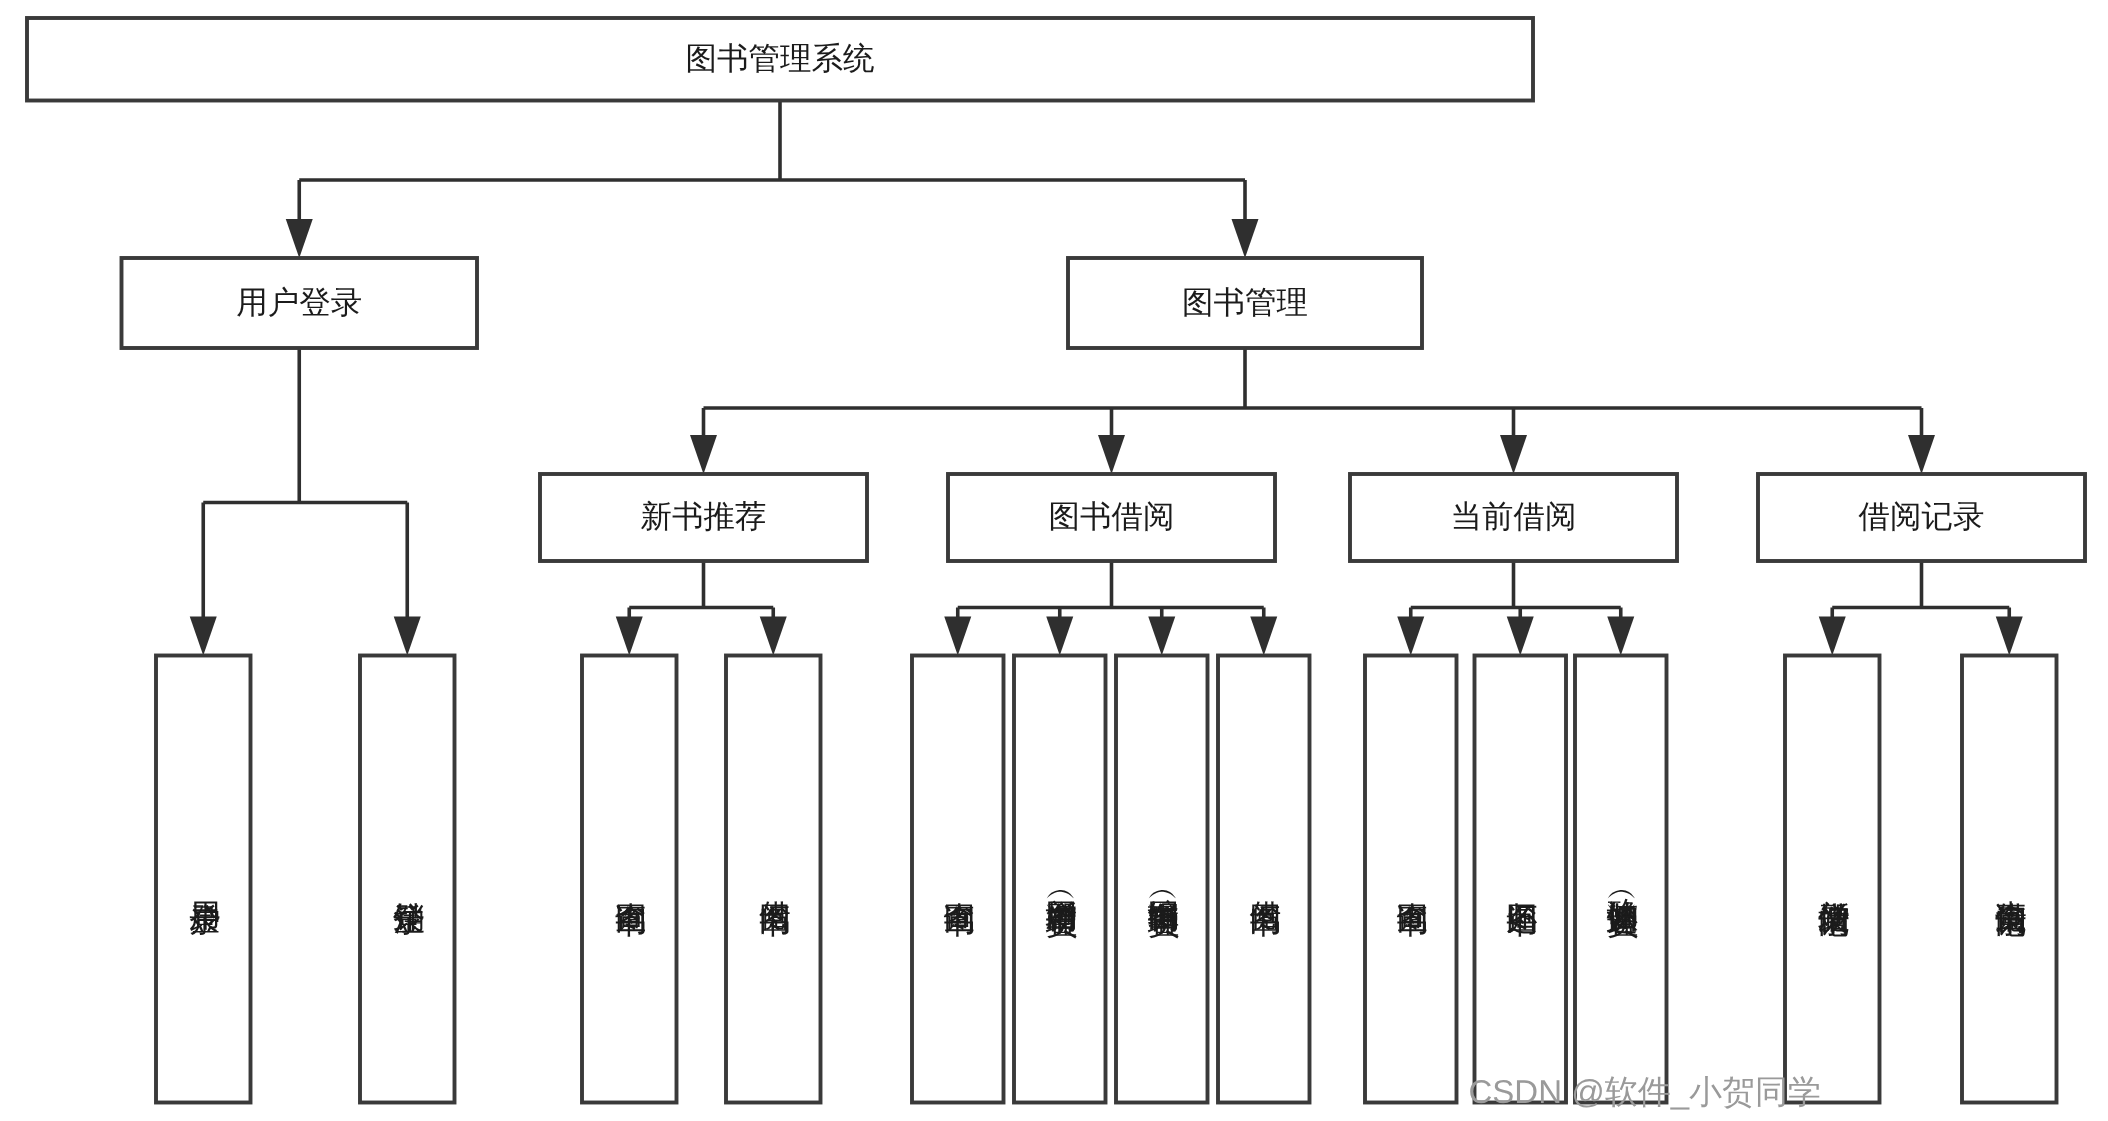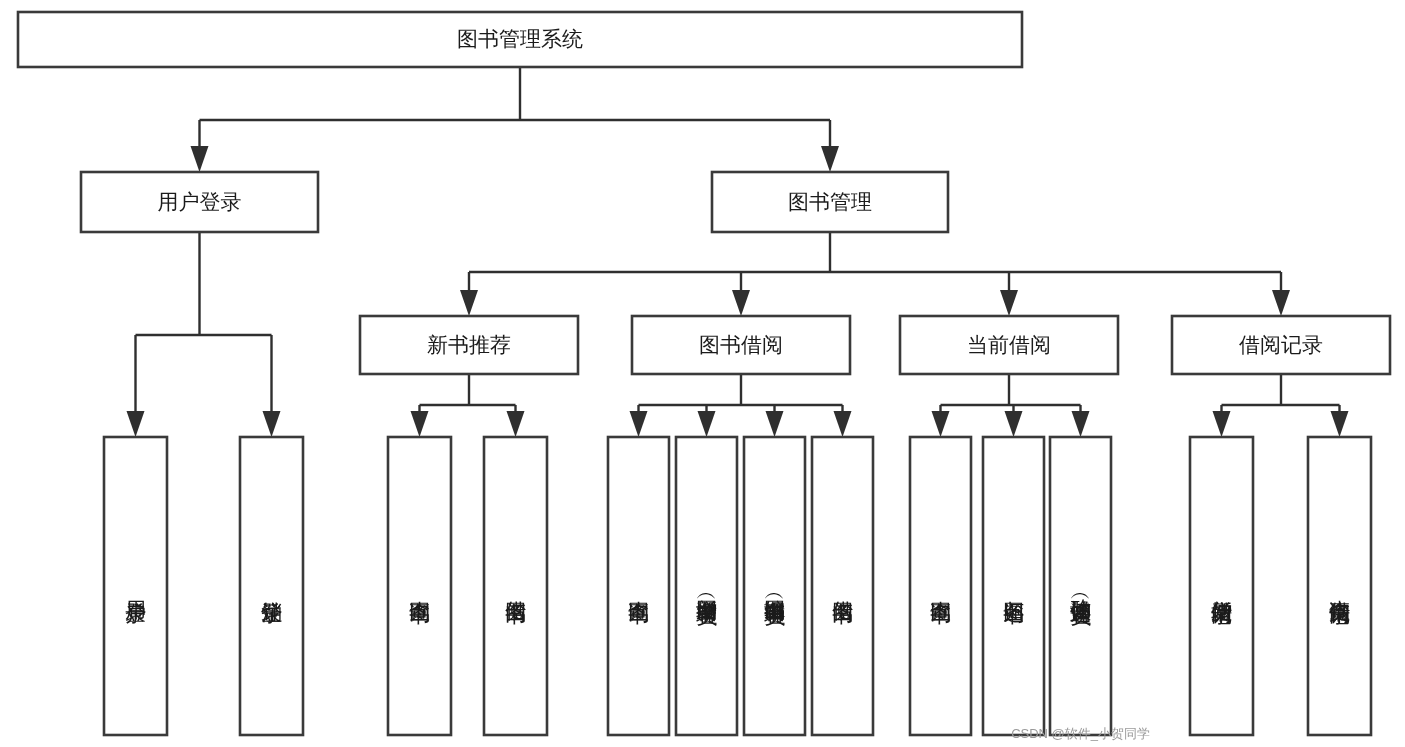--- a/index.html
+++ b/index.html
@@ -11,20 +11,21 @@
     width: 1405px;
     height: 747px;
     font-family: "Liberation Sans", "DejaVu Sans", sans-serif;
     overflow: hidden;
   }
   #diagram-root {
     position: relative;
     width: 1167px;
     height: 747px;
     background: #ffffff;
+    padding-left: 47px;
   }
   svg.diagram-canvas {
     position: absolute;
     top: 0;
     left: 0;
     width: 1405px;
     height: 747px;
   }
   .node-box {
     fill: #ffffff;
@@ -58,24 +59,24 @@
     font-family: "Liberation Sans", "DejaVu Sans", sans-serif;
     font-size: 21px;
     line-height: 1.06;
     color: #1b1b1b;
     letter-spacing: 1px;
     white-space: nowrap;
     pointer-events: none;
   }
   .watermark {
     position: absolute;
-    right: 17px;
+    right: 0;
     bottom: 4px;
     font-family: "Liberation Sans", "DejaVu Sans", sans-serif;
-    font-size: 13px;
+    font-size: 22px;
     color: #9a9a9a;
     white-space: nowrap;
   }
 </style>
 </head>
 <body>
 
 <div id="diagram-root">
 
   <svg class="diagram-canvas" viewBox="0 0 1405 747">

